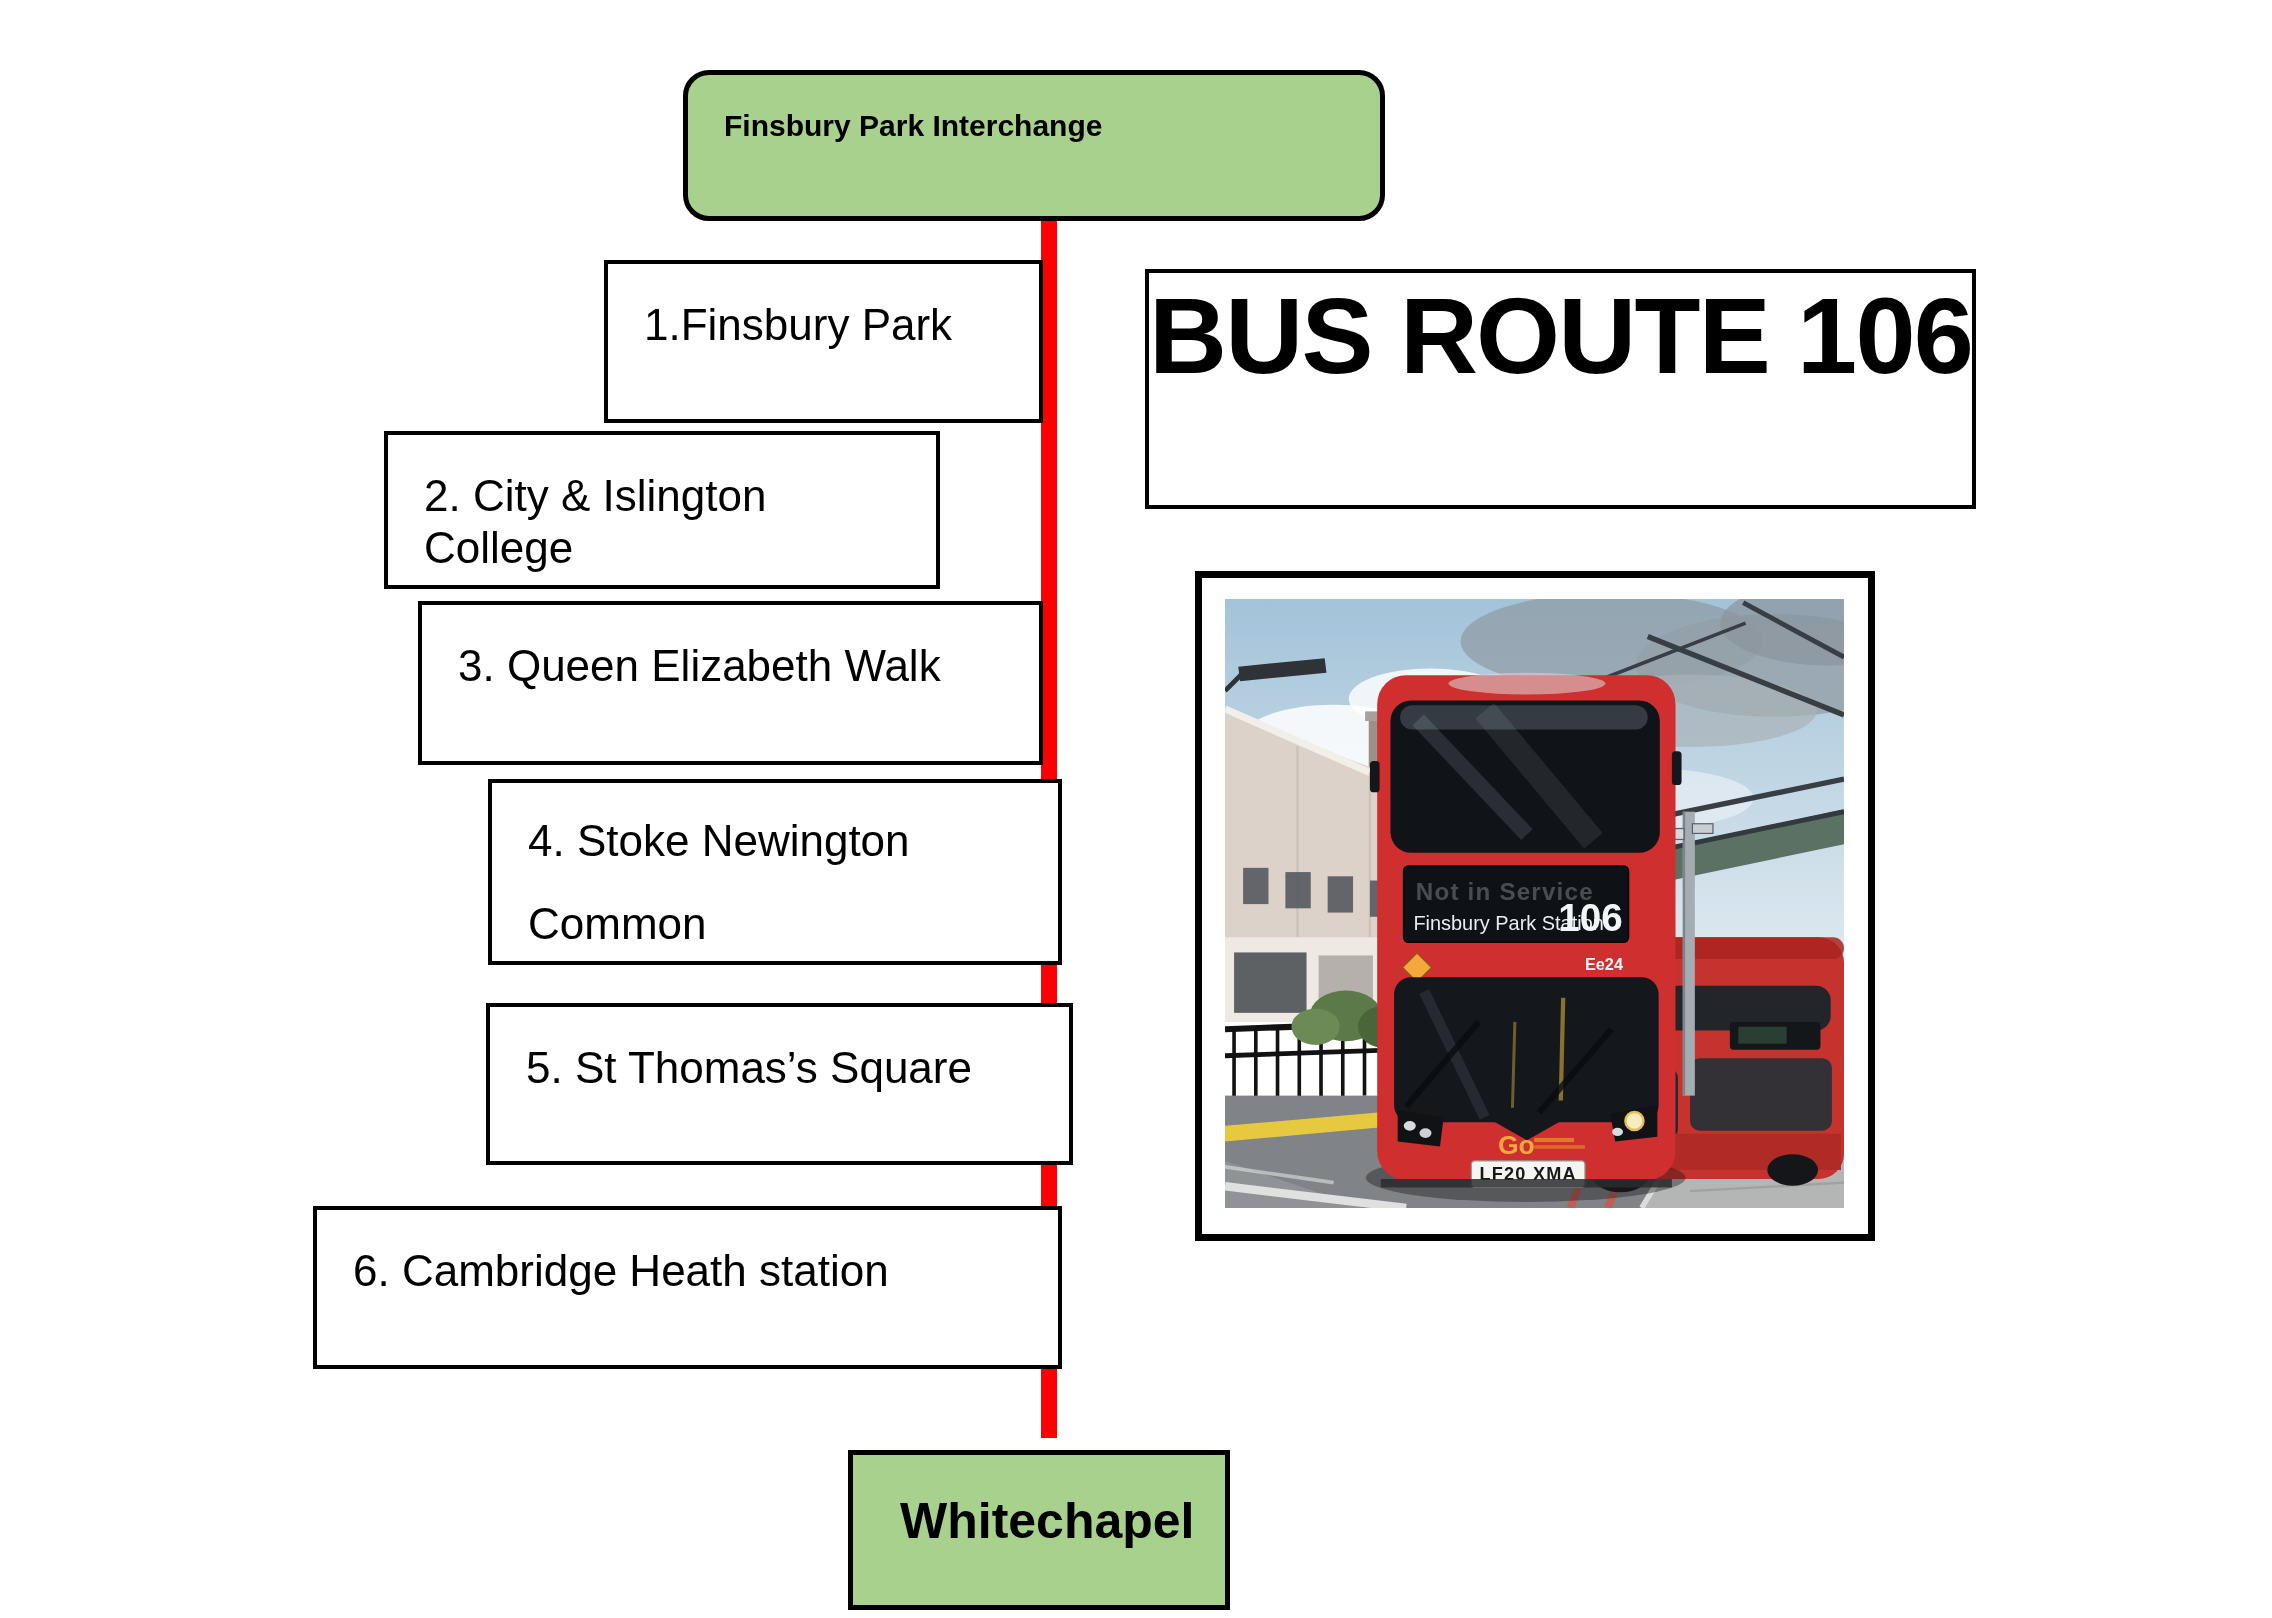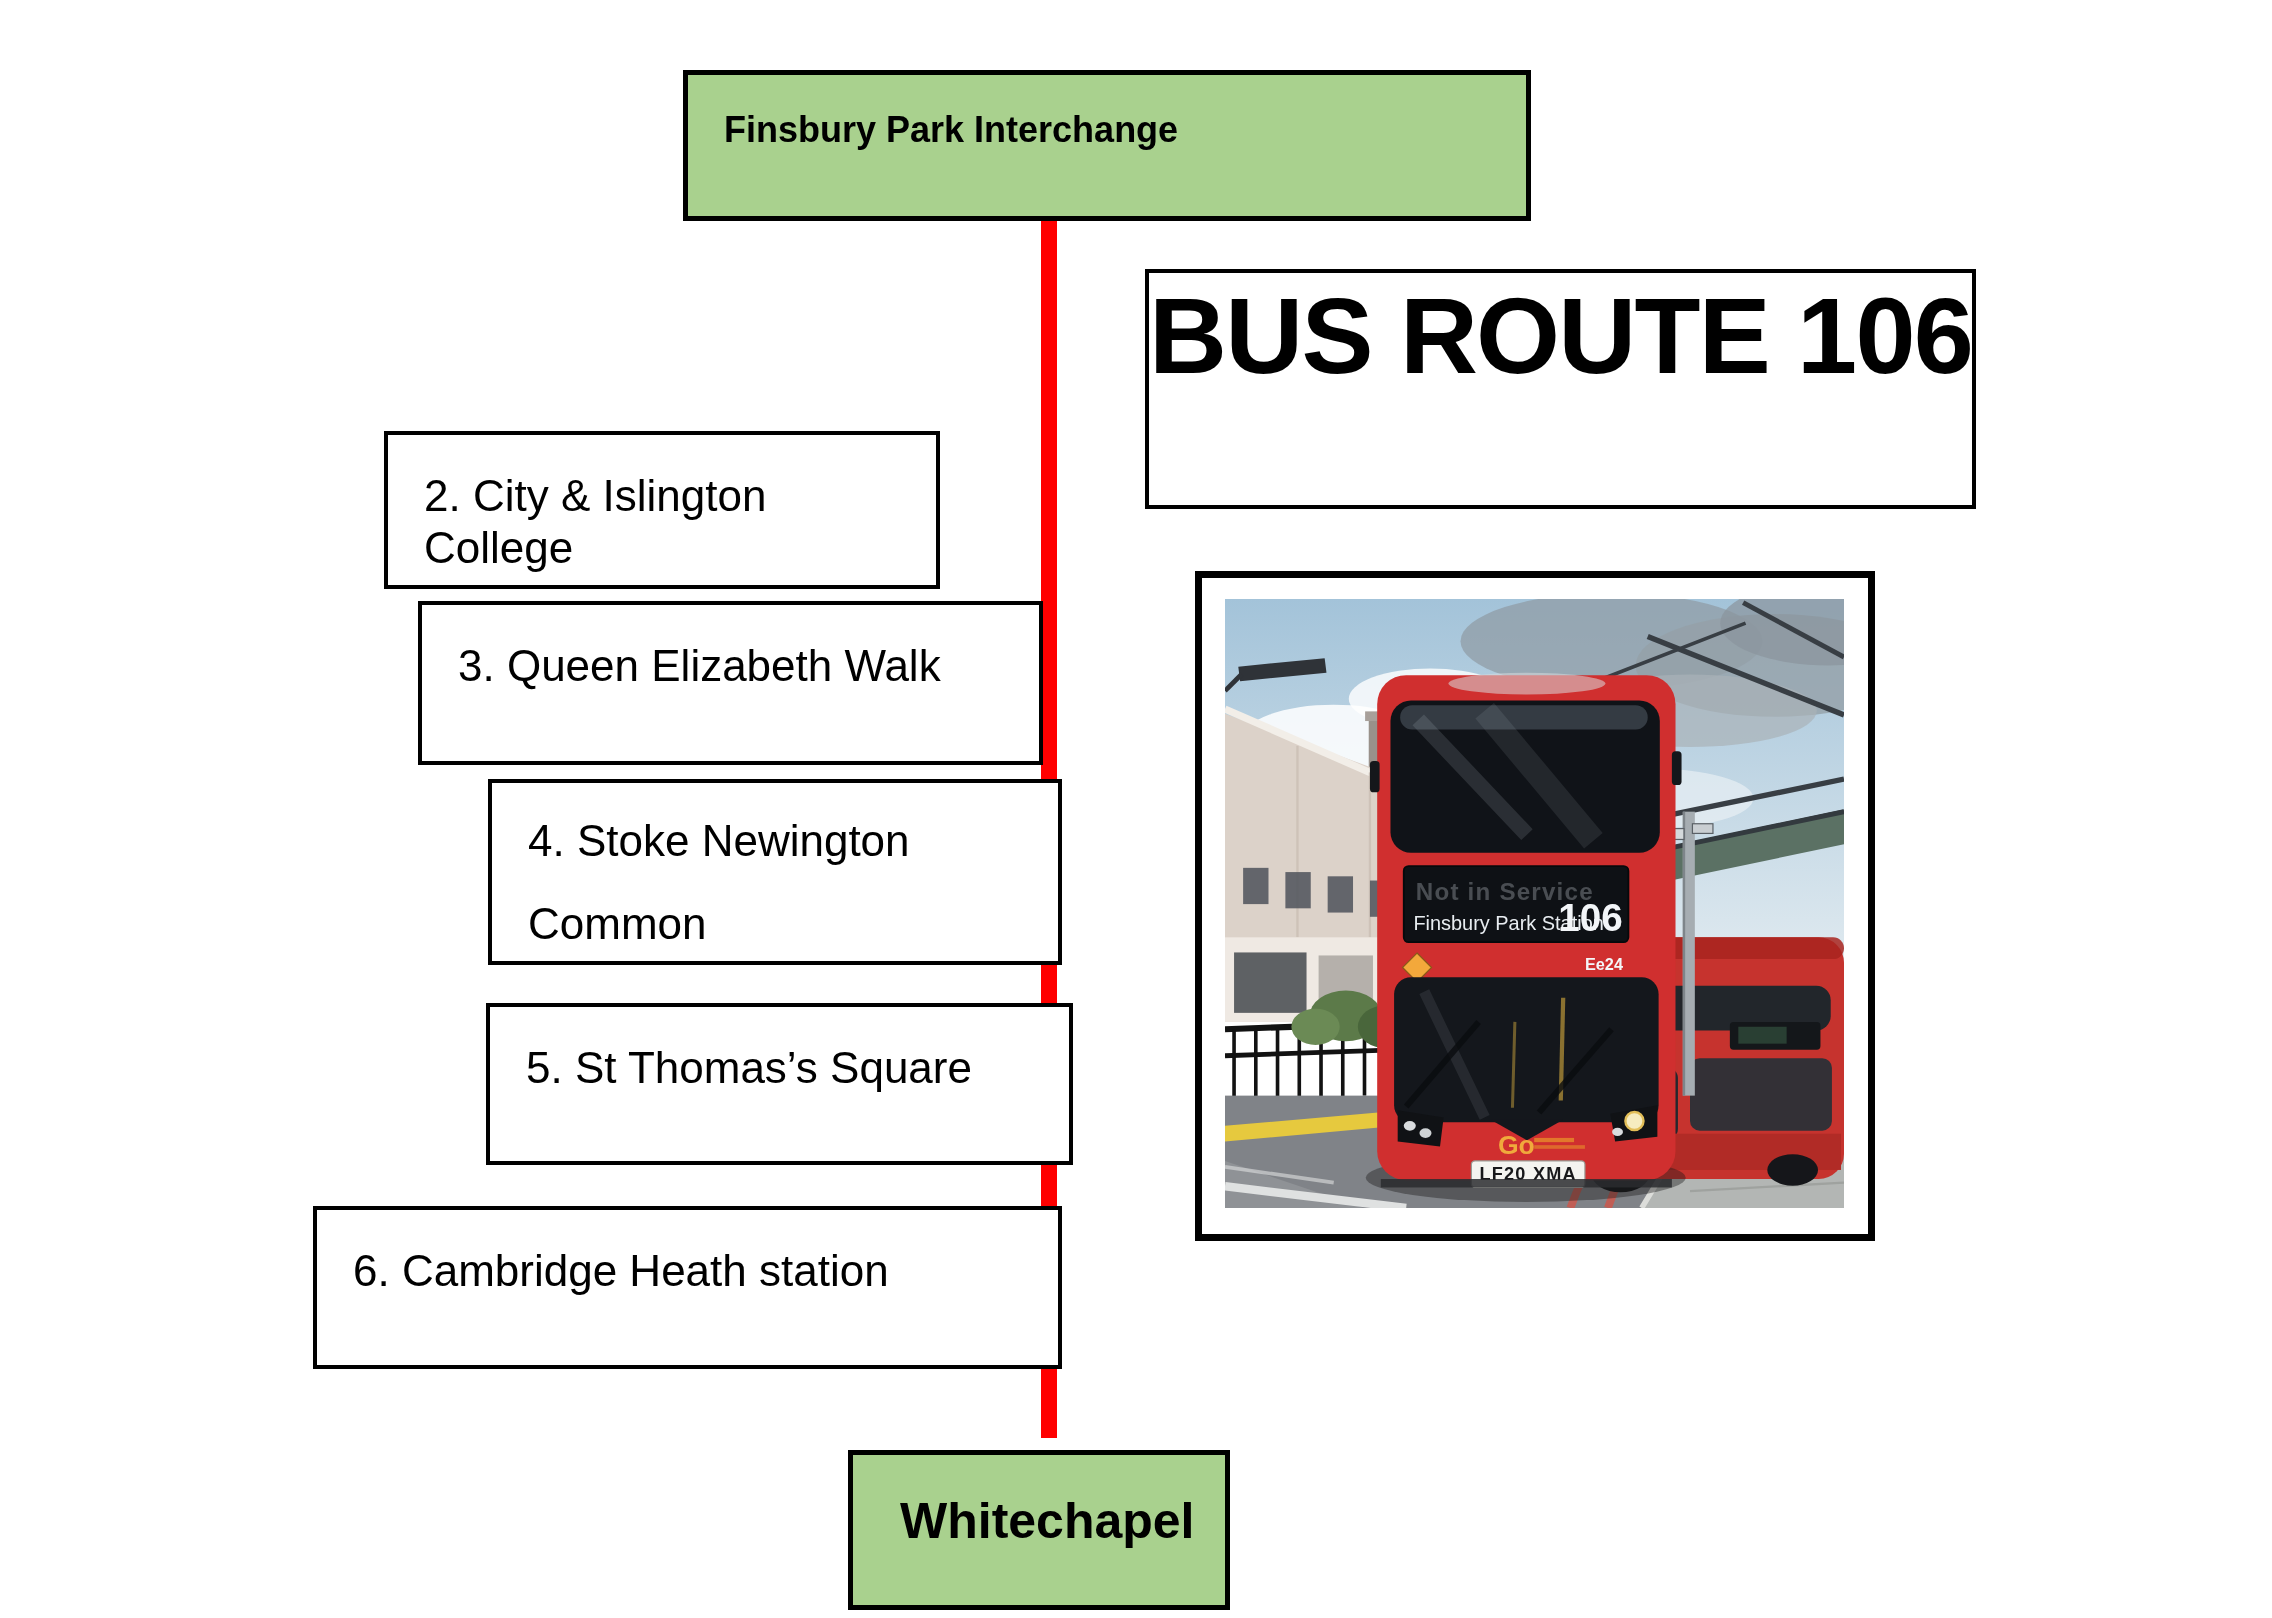--- a/index.html
+++ b/index.html
@@ -4,21 +4,21 @@
 <style>
   html,body{margin:0;padding:0;background:#ffffff;}
   #canvas{
     position:relative;width:2273px;height:1618px;background:#ffffff;overflow:hidden;
     font-family:"Liberation Sans","DejaVu Sans",sans-serif;color:#000;
   }
   .box{position:absolute;box-sizing:border-box;background:#ffffff;border:4.8px solid #000;z-index:2;}
   .stop{font-size:44px;line-height:1.18;padding:35px 9.7px 0 36px;font-weight:400;}
   .stop.two-line{line-height:1.9;padding-top:15.7px;}
   .terminus{background:var(--green,#A9D18E);font-weight:700;}
-  #terminus-top{left:683px;top:70px;width:848px;height:151px;font-size:36px;padding:34px 9.7px 0 36px;border-width:5.4px;}
+  #terminus-top{left:683px;top:70px;width:702px;height:151px;font-size:30px;padding:34px 9.7px 0 36px;border-width:5.4px;border-radius:26px;}
   #stop-1{left:604px;top:260px;width:439px;height:163px;}
   #stop-2{left:384px;top:431px;width:556px;height:158px;}
   #stop-3{left:418px;top:601px;width:625px;height:164px;}
   #stop-4{left:488px;top:779px;width:574px;height:186px;}
   #stop-5{left:470px;top:1003px;width:587px;height:162px;margin-left:16px;}
   #stop-6{left:313px;top:1206px;width:749px;height:163px;}
   #terminus-bottom{left:848px;top:1450px;width:382px;height:160px;font-size:50px;padding:37px 6px 0 47px;border-width:5.4px;}
   #route-line{
     position:absolute;left:1041px;top:216px;width:15.7px;height:1222px;
     background:var(--red,#FF0000);z-index:1;
@@ -38,20 +38,23 @@
 <body>
 
 <div id="canvas">
 
   <div id="route-line"></div>
 
   <div class="box terminus" id="terminus-top">
     <span>Finsbury Park Interchange</span>
   </div>
 
+  <div class="box stop" id="stop-1">
+    <span>1.Finsbury Park</span>
+  </div>
   <div class="box stop" id="stop-2">
     <span>2. City &amp; Islington College</span>
   </div>
   <div class="box stop" id="stop-3">
     <span>3. Queen Elizabeth Walk</span>
   </div>
   <div class="box stop two-line" id="stop-4">
     <span>4. Stoke Newington Common</span>
   </div>
   <div class="box stop" id="stop-5">

